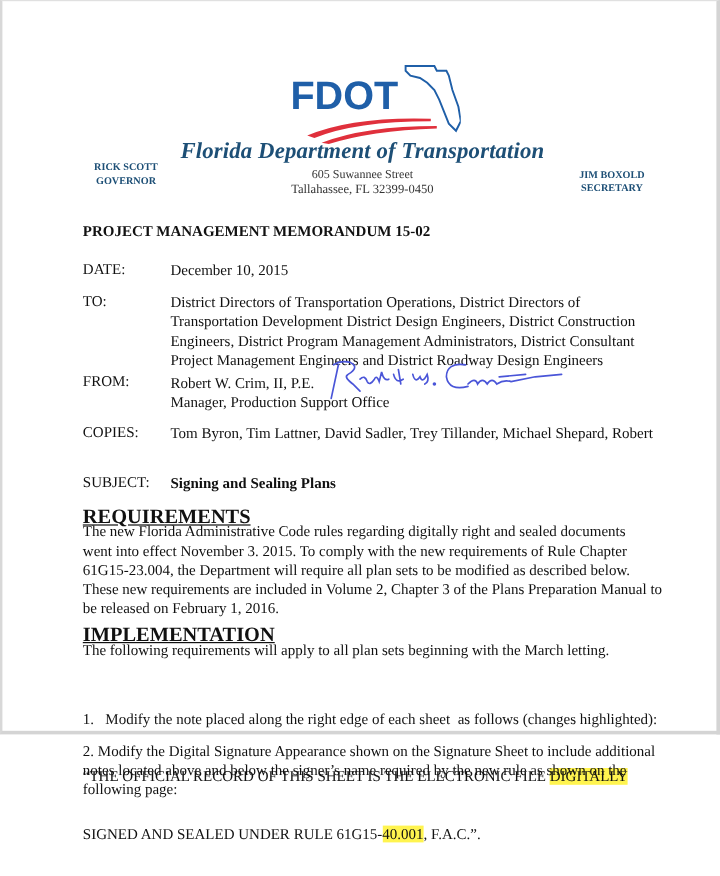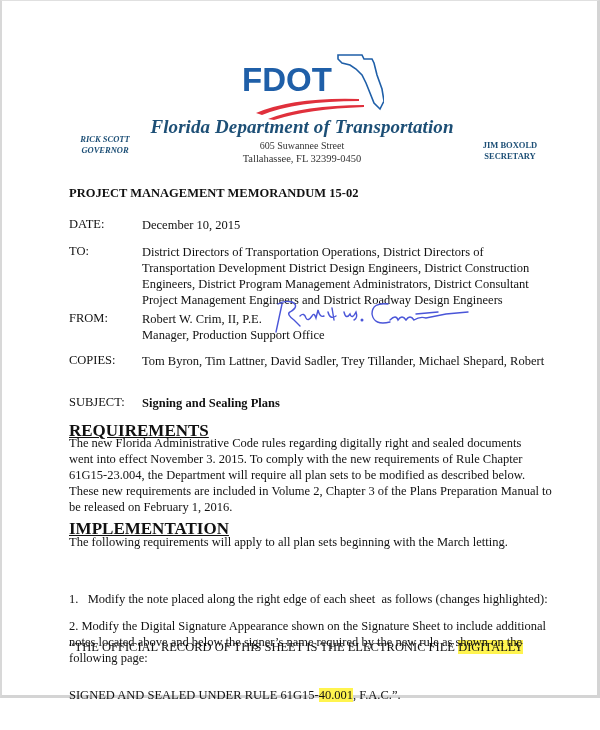--- a/index.html
+++ b/index.html
@@ -1,37 +1,37 @@
 <!DOCTYPE html>
 <html><head>
   <meta charset="utf-8">
   <style>
     * { margin: 0; padding: 0; box-sizing: border-box; }
     html, body { width: 600px; height: 730px; background: #ffffff; overflow: hidden; }
     body { font-family: "Liberation Serif", "DejaVu Serif", serif; color: #111; position: relative; }
     .page {
-      position: absolute; left: 0; top: 0; width: 600px; height: 698px;
+      position: absolute; left: 0; top: 0; width: 600px; height: 612px;
       border-left: 2px solid #d8d8d8; border-top: 1px solid #e0e0e0;
       border-right: 3px solid #d4d4d4; border-bottom: 3px solid #d4d4d4;
       background: #fff;
     }
     .abs { position: absolute; }
 
     
     .logo { left: 232px; top: 52px; width: 150px; height: 68px; }
     .agency {
       left: 0; width: 600px; top: 115px; text-align: center;
       font-family: "Liberation Serif", serif; font-style: italic; font-weight: bold;
       font-size: 19px; color: #1d4f76; letter-spacing: 0.1px;
     }
     .addr { left: 0; width: 600px; text-align: center; font-size: 10px; color: #333; }
     .addr1 { top: 139px; }
     .addr2 { top: 152px; font-size: 10.5px; }
     .official { font-size: 8.5px; font-weight: bold; color: #1d4f76; text-align: center; line-height: 11px; }
-    .gov { left: 58px; top: 133px; width: 90px; font-style: italic; }
+    .gov { left: 58px; top: 133px; width: 90px; }
     .sec { left: 458px; top: 139px; width: 100px; }
 
     
     .memo-title { left: 67px; top: 185px; font-size: 12.5px; font-weight: bold; }
     .lbl { left: 67px; font-size: 12.5px; }
     .val { left: 140px; font-size: 12.5px; line-height: 16px; width: 440px; }
     .bold { font-weight: bold; }
 
     .sect-h { left: 67px; font-size: 17px; font-weight: bold; text-decoration: underline; text-align: center; }
     .para { left: 67px; width: 510px; font-size: 12.5px; line-height: 16px; }

